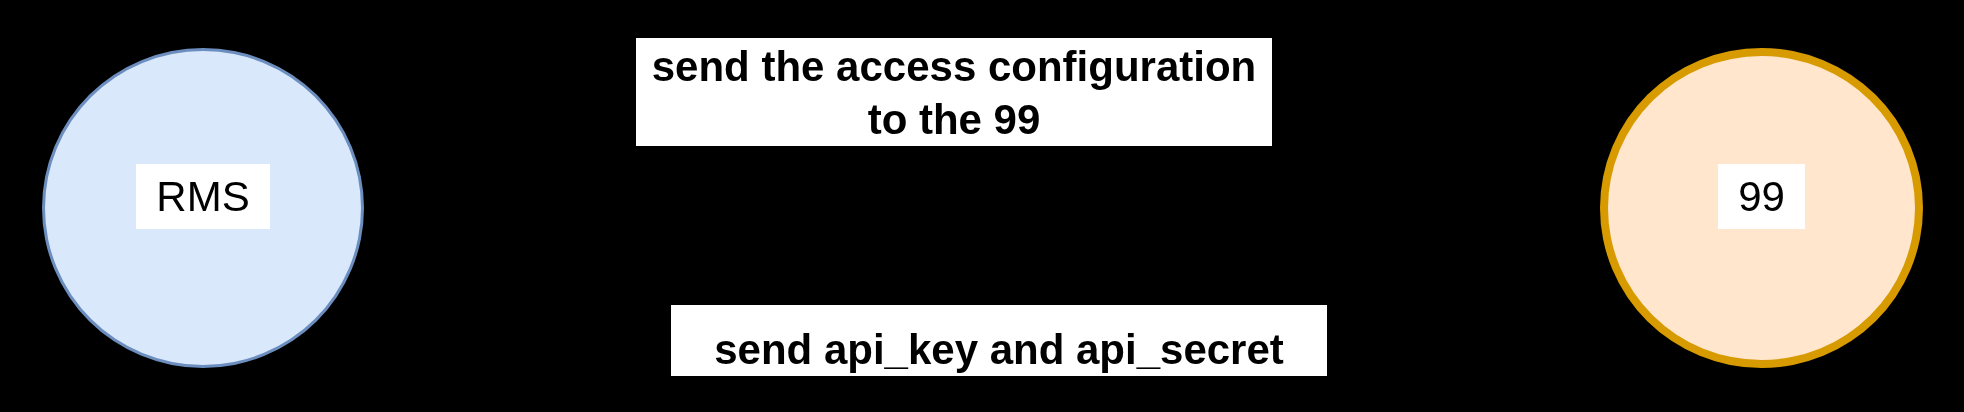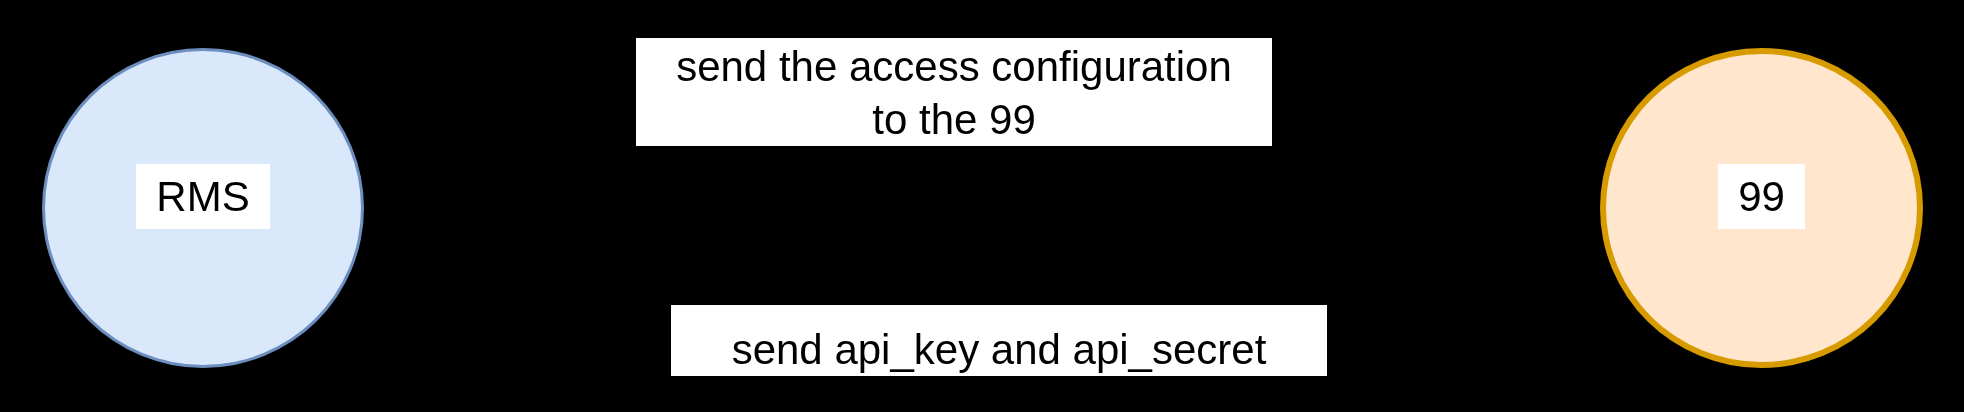--- a/index.html
+++ b/index.html
@@ -32,41 +32,42 @@
     width: 322px;
     height: 320px;
     border: 3px solid #6C8EBF;
     background: #DAE8FC;
   }
   .node-99 {
     left: 1600px;
     top: 48px;
     width: 323px;
     height: 320px;
-    border: 6px solid #4c1d95;
+    border: 8px solid #4c1d95;
     background: #FFE6CC;
   }
   .node-label {
     background: #FFFFFF;
     color: #000000;
     font-size: 42px;
     line-height: 53px;
     padding: 6px 20px;
     transform: translateY(-12px);
     white-space: nowrap;
   }
   .message {
     position: absolute;
     background: #FFFFFF;
     color: #000000;
     font-size: 42px;
     line-height: 53px;
     text-align: center;
     white-space: pre-line;
     box-sizing: border-box;
+    font-weight: bold;
   }
   .message-top {
     left: 636px;
     top: 38px;
     width: 636px;
     min-height: 107px;
     padding-top: 2px;
   }
   .message-bottom {
     left: 671px;

